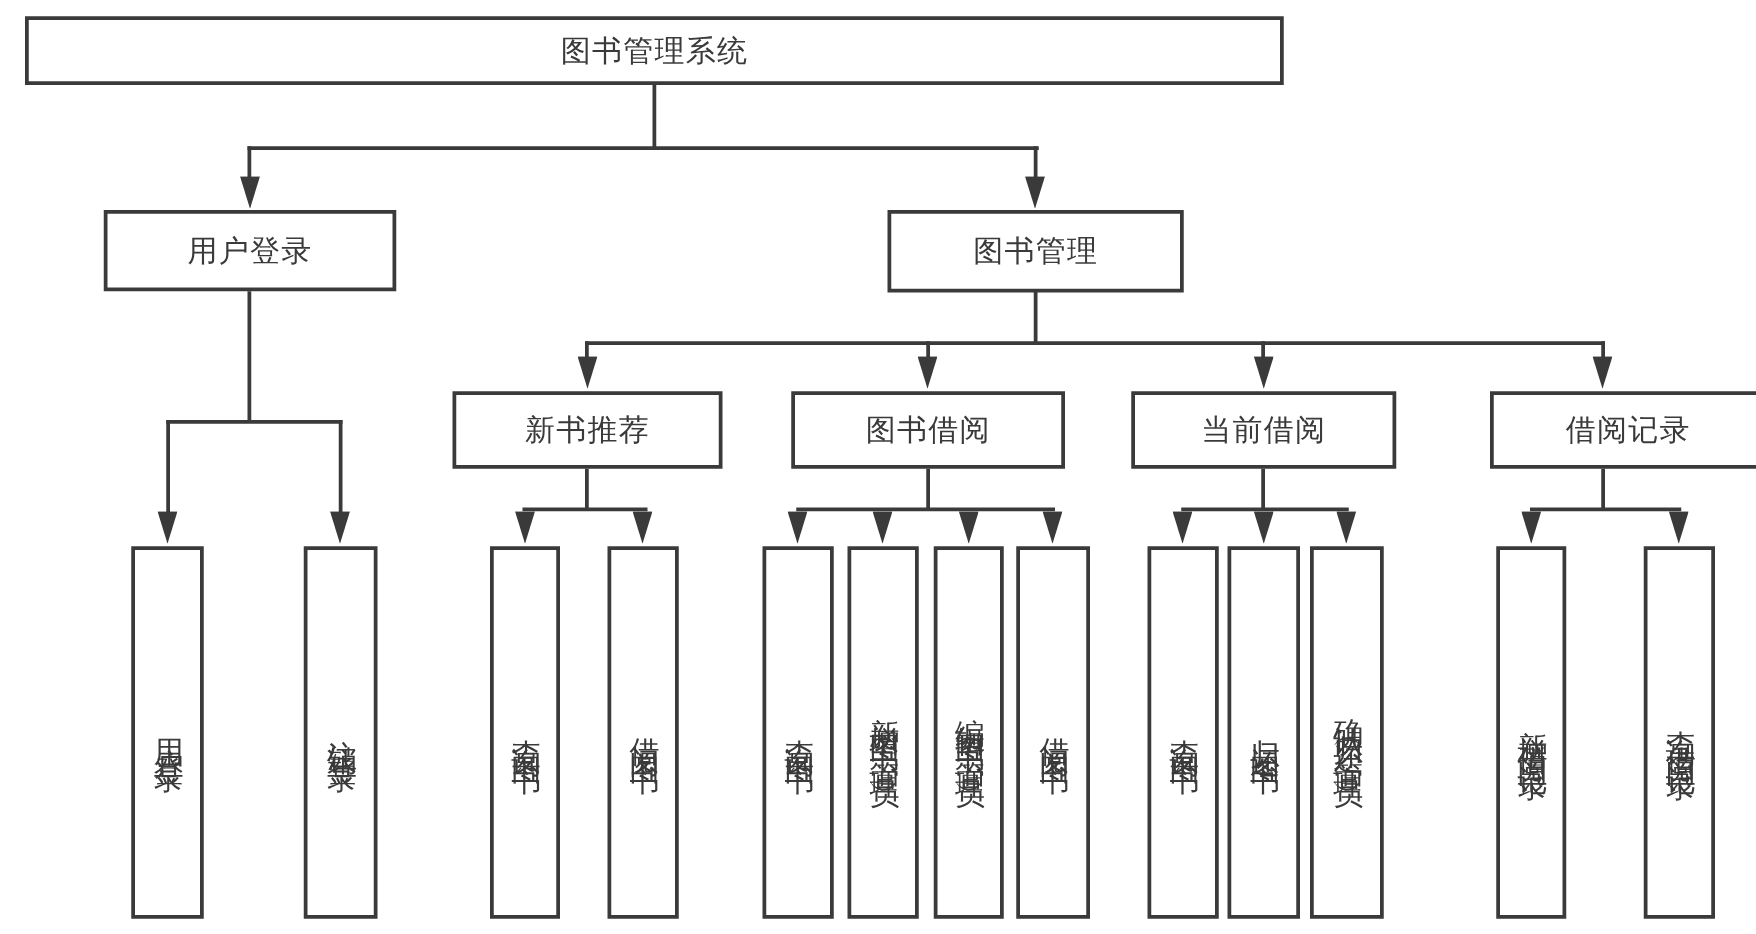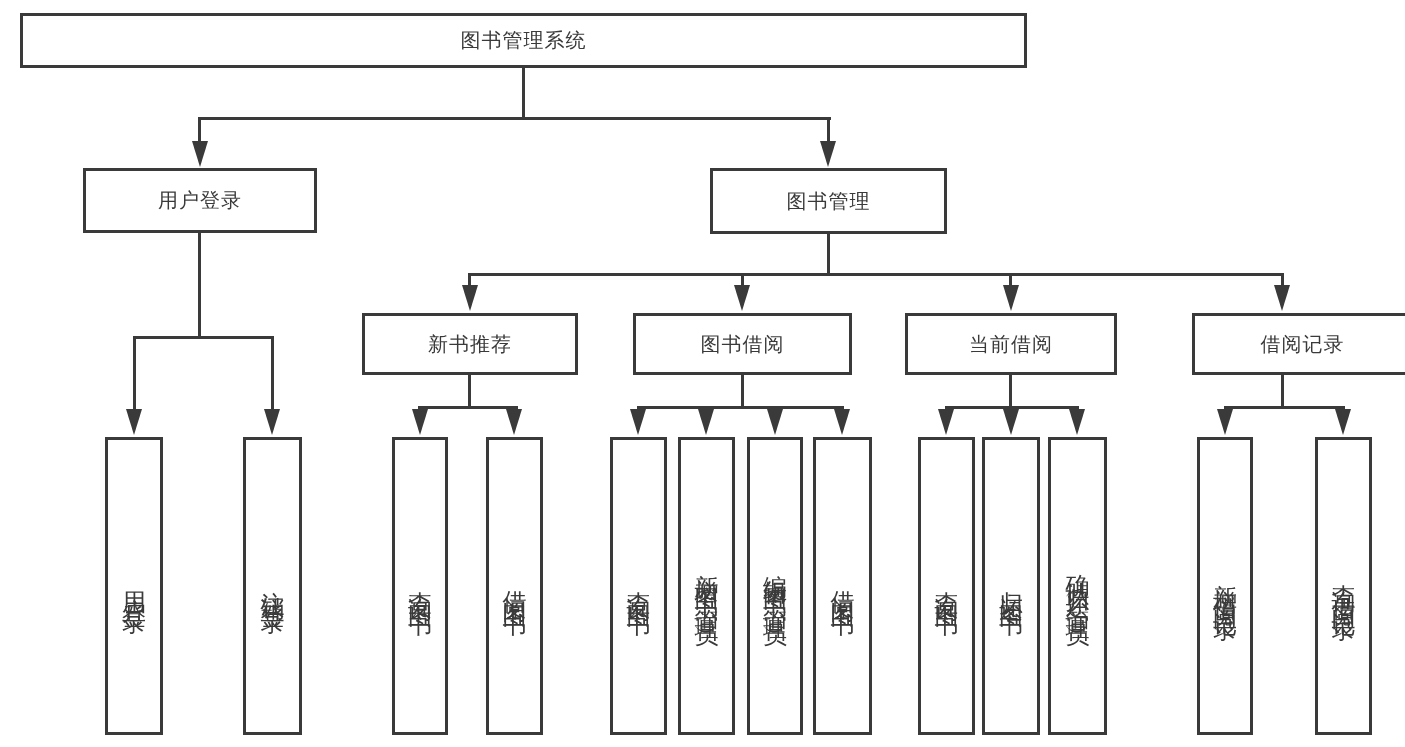--- a/index.html
+++ b/index.html
@@ -19,21 +19,21 @@
   }
   .box {
     position: absolute;
     box-sizing: border-box;
     border: 3px solid var(--line);
     background: var(--bg);
     display: flex;
     align-items: center;
     justify-content: center;
     color: var(--ink);
-    font-size: 20px;
+    font-size: 24px;
     letter-spacing: 1px;
     text-align: center;
     white-space: nowrap;
   }
   .box.leaf {
     border-width: 3px;
     writing-mode: vertical-rl;
     text-orientation: mixed;
     letter-spacing: 7px;
     font-size: 24px;

